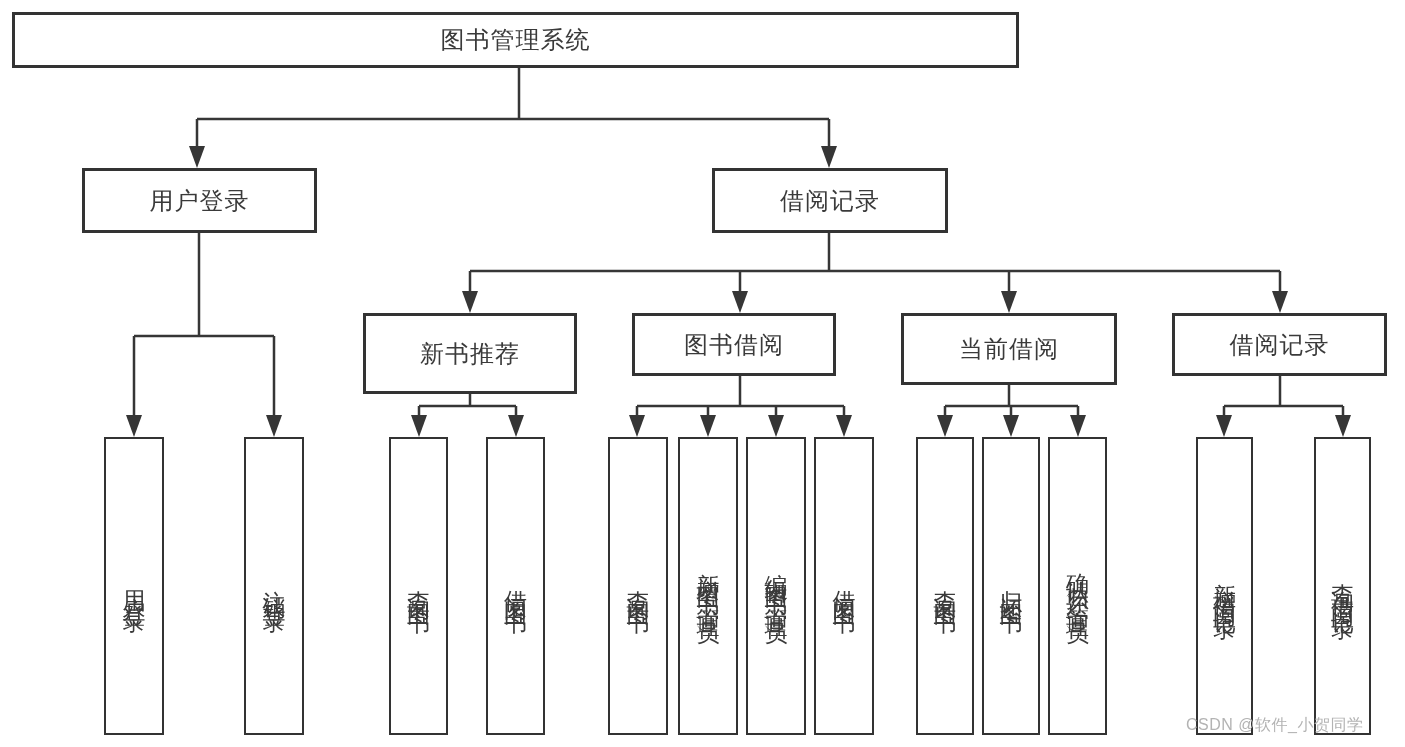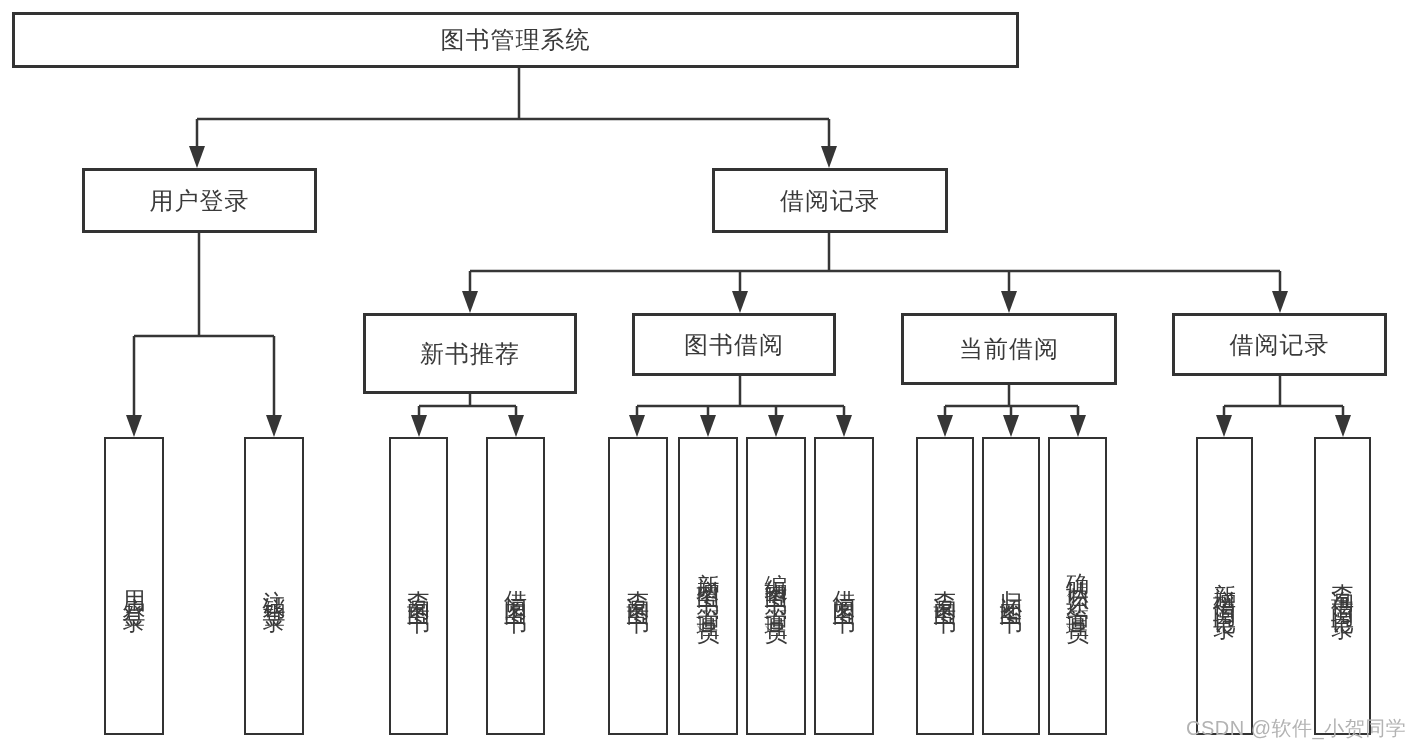--- a/index.html
+++ b/index.html
@@ -34,21 +34,21 @@
     top:437px;height:298px;
     border-width:2px;
     writing-mode:vertical-rl;
     font-size:23px;
     letter-spacing:7px;
     line-height:1;
   }
   .watermark{
     position:absolute;
     left:1186px;top:715px;
-    font-size:20px;
+    font-size:16px;
     color:var(--wm);
     white-space:nowrap;
     letter-spacing:0.5px;
   }
 </style>
 </head>
 <body>
 
 <div class="canvas">
 

